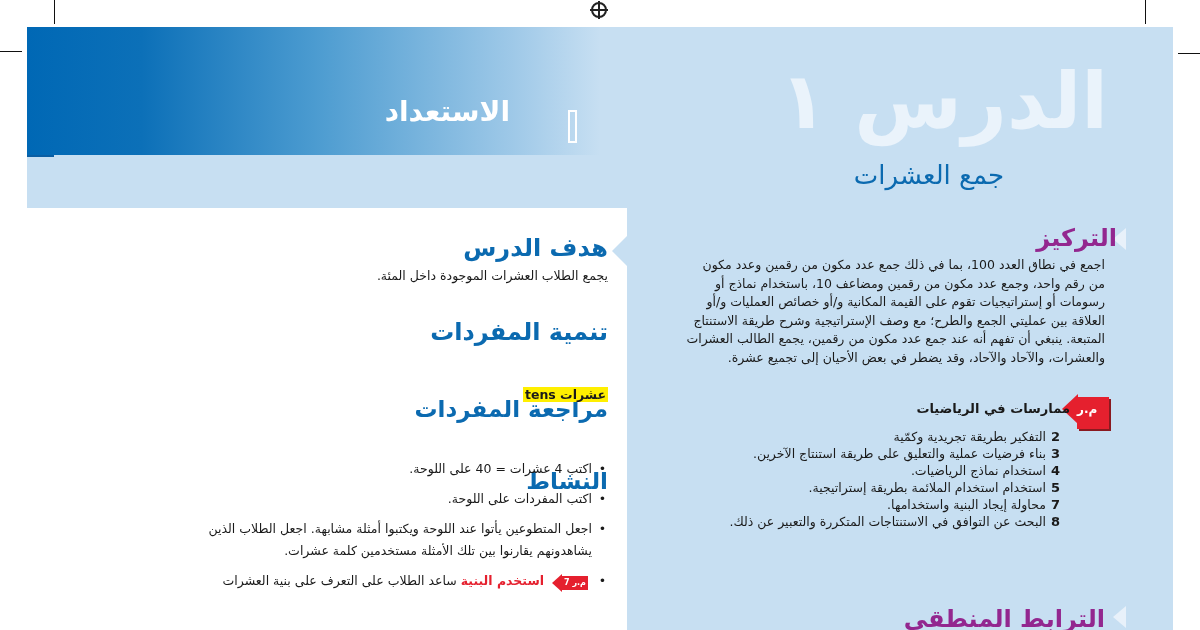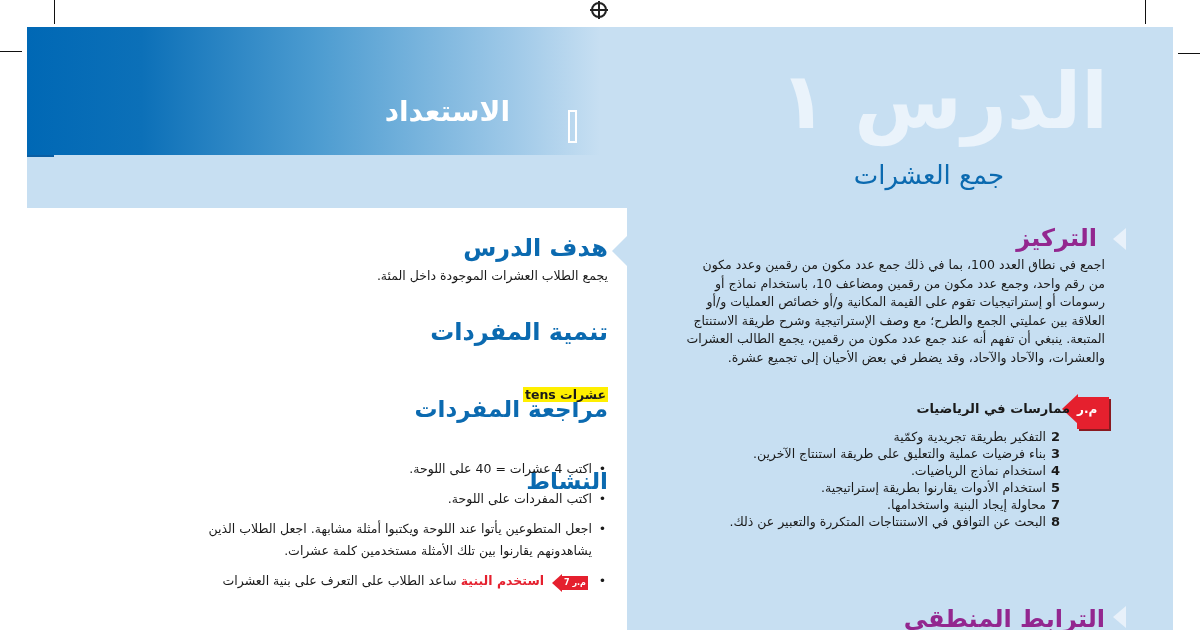--- a/index.html
+++ b/index.html
@@ -83,21 +83,21 @@
   .mr-badge-sm .arrow {
     position:absolute; left:0; top:0; width:0; height:0;
     border-top:9px solid transparent; border-bottom:9px solid transparent; border-right:10px solid #e5202e;
   }
   .mr-badge-sm .box {
     position:absolute; left:10px; top:2px; width:26px; height:14px; background:#e5202e;
     color:#fff; font-size:8px; font-weight:bold; text-align:center; line-height:14px;
   }
   .red-kw { color:#e5202e; font-weight:bold; }
 
-  .focus-h { position:absolute; right:103px; top:224px;margin-left:22px; }
+  .focus-h { position:absolute; right:83px; top:224px;margin-left:22px; }
   .focus-text { position:absolute; right:95px; top:256px; width:420px; }
   .tri-white {
     position:absolute; width:0; height:0;
     border-top:11px solid transparent; border-bottom:11px solid transparent;
     border-right:13px solid #e8f1fa;
   }
   .practices-h { position:absolute; right:130px; top:401px; font-weight:bold; font-size:13px; }
   .mr-badge-lg { position:absolute; left:1062px; top:394px; width:50px; height:30px; }
   .mr-badge-lg .arrow {
     position:absolute; left:0; top:0; width:0; height:0;
@@ -164,19 +164,19 @@
 
 <div class="mr-badge-lg">
   <span class="arrow"></span>
   <span class="box">م.ر</span>
 </div>
 <div class="practices-h rtl">ممارسات في الرياضيات</div>
 <ul class="practices-list">
   <li><span class="num">2</span><span>التفكير بطريقة تجريدية وكمّية</span></li>
   <li><span class="num">3</span><span>بناء فرضيات عملية والتعليق على طريقة استنتاج الآخرين.</span></li>
   <li><span class="num">4</span><span>استخدام نماذج الرياضيات.</span></li>
-  <li><span class="num">5</span><span>استخدام الأدوات يقارنوا بطريقة إستراتيجية.</span></li>
+  <li><span class="num">5</span><span>استخدام استخدام الملائمة بطريقة إستراتيجية.</span></li>
   <li><span class="num">7</span><span>محاولة إيجاد البنية واستخدامها.</span></li>
   <li><span class="num">8</span><span>البحث عن التوافق في الاستنتاجات المتكررة والتعبير عن ذلك.</span></li>
 </ul>
 
 <div class="tri-white" style="left:1113px;top:606px;"></div>
 <div class="logic-h rtl h-purple">الترابط المنطقي</div>
 
 </body></html>

